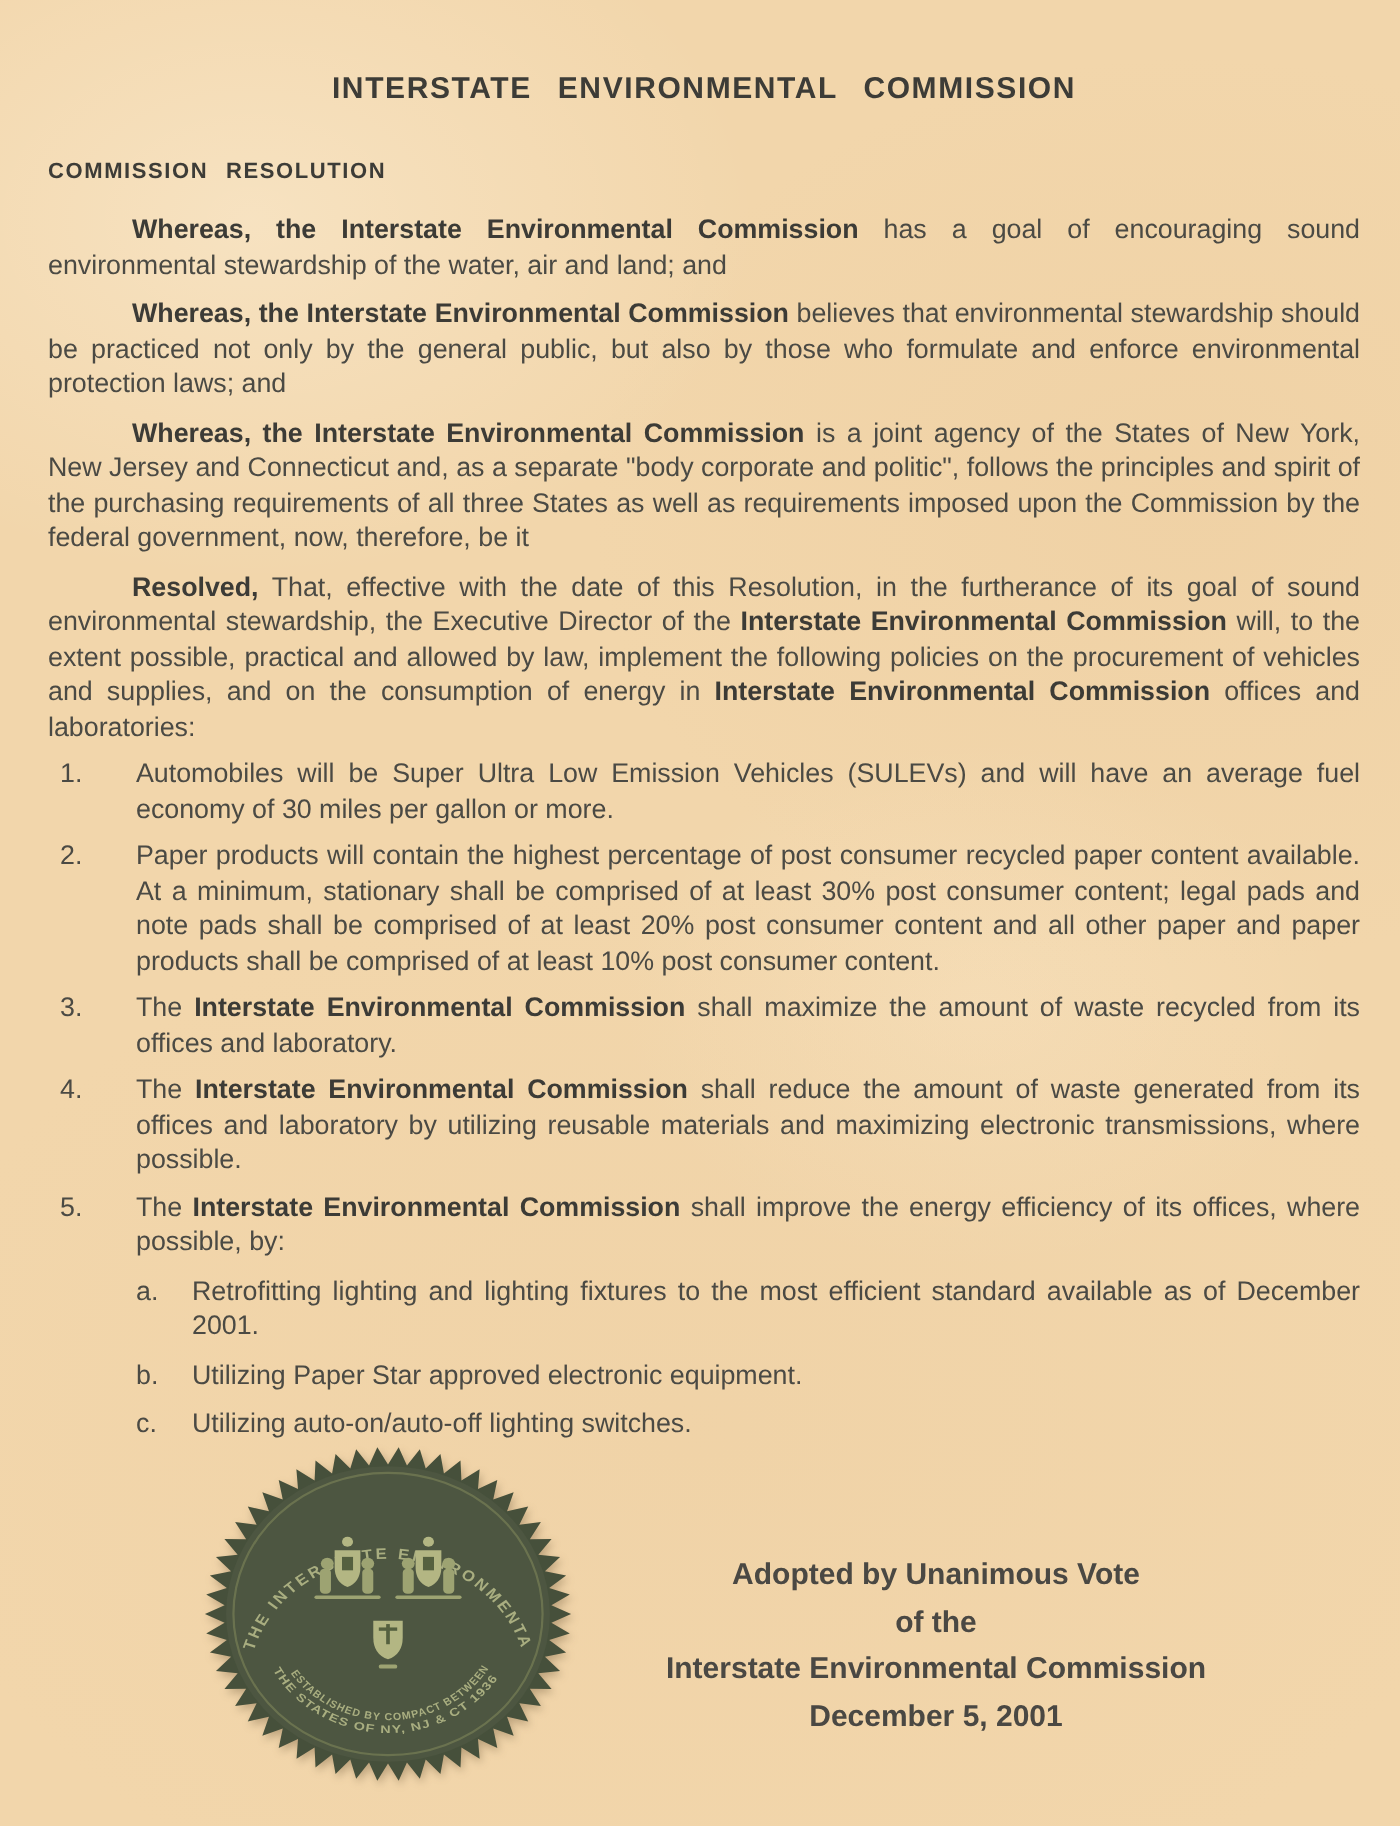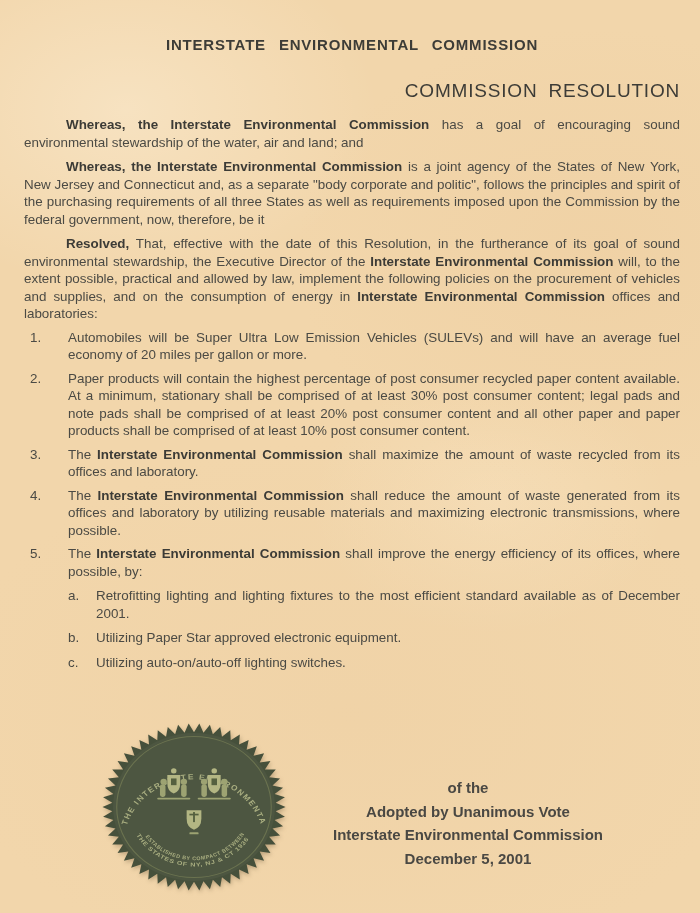--- a/index.html
+++ b/index.html
@@ -13,21 +13,21 @@
       radial-gradient(ellipse 620px 420px at 50% 78%, rgba(236,205,160,0.35), rgba(236,205,160,0) 65%),
       radial-gradient(ellipse 300px 220px at 70% 55%, rgba(255,240,214,0.25), rgba(255,240,214,0) 60%),
       #f2d6ab;
   }
   .doc{position:absolute;left:24px;top:0;width:656px;}
   h1.title{
     margin:36px 0 0;text-align:center;font-size:15px;font-weight:bold;
     color:#3d3c37;letter-spacing:0.8px;word-spacing:8px;
   }
   h2.subtitle{
-    margin:27px 0 0;text-align:right;font-size:19px;font-weight:normal;
+    margin:27px 0 0;text-align:left;font-size:11px;font-weight:bold;
     color:#3d3c37;letter-spacing:0.8px;word-spacing:5px;
   }
   p.para{
     margin:7px 0 0;font-size:13.4px;line-height:17.5px;
     text-align:justify;text-indent:42px;
   }
   p.first{margin-top:14px;}
   .b{font-weight:bold;color:#3c3b36;}
   .list{margin-top:5px;}
   .li{display:flex;margin-top:6px;font-size:13.4px;line-height:17.5px;}
@@ -51,30 +51,31 @@
 <body>
 
 <div class="page">
   <div class="doc">
 
     <h1 class="title">INTERSTATE ENVIRONMENTAL COMMISSION</h1>
     <h2 class="subtitle">COMMISSION RESOLUTION</h2>
 
     <p class="para first"><span class="b">Whereas, the Interstate Environmental Commission</span><span> has a goal of encouraging sound environmental stewardship of the water, air and land; and</span></p>
 
+    <p class="para"><span class="b">Whereas, the Interstate Environmental Commission</span><span> believes that environmental stewardship should be practiced not only by the general public, but also by those who formulate and enforce environmental protection laws; and</span></p>
 
     <p class="para"><span class="b">Whereas, the Interstate Environmental Commission</span><span> is a joint agency of the States of New York, New Jersey and Connecticut and, as a separate "body corporate and politic", follows the principles and spirit of the purchasing requirements of all three States as well as requirements imposed upon the Commission by the federal government, now, therefore, be it</span></p>
 
     <p class="para"><span class="b">Resolved,</span><span> That, effective with the date of this Resolution, in the furtherance of its goal of sound environmental stewardship, the Executive Director of the </span><span class="b">Interstate Environmental Commission</span><span> will, to the extent possible, practical and allowed by law, implement the following policies on the procurement of vehicles and supplies, and on the consumption of energy in </span><span class="b">Interstate Environmental Commission</span><span> offices and laboratories:</span></p>
 
     <div class="list">
 
       <div class="li">
         <span class="num">1.</span>
-        <div class="litext">Automobiles will be Super Ultra Low Emission Vehicles (SULEVs) and will have an average fuel economy of 20 miles per gallon or more.</div>
+        <div class="litext">Automobiles will be Super Ultra Low Emission Vehicles (SULEVs) and will have an average fuel economy of 30 miles per gallon or more.</div>
       </div>
 
       <div class="li">
         <span class="num">2.</span>
         <div class="litext">Paper products will contain the highest percentage of post consumer recycled paper content available. At a minimum, stationary shall be comprised of at least 30% post consumer content; legal pads and note pads shall be comprised of at least 20% post consumer content and all other paper and paper products shall be comprised of at least 10% post consumer content.</div>
       </div>
 
       <div class="li">
         <span class="num">3.</span>
         <div class="litext"><span>The </span><span class="b">Interstate Environmental Commission</span><span> shall maximize the amount of waste recycled from its offices and laboratory.</span></div>
@@ -152,18 +153,18 @@
       <text font-size="6.2" font-weight="bold" fill="#a9ae80" letter-spacing="0.6">
         <textPath href="#arcBotInner" startOffset="4" textLength="128" lengthAdjust="spacingAndGlyphs">ESTABLISHED BY COMPACT BETWEEN</textPath>
       </text>
       <text font-size="6.6" font-weight="bold" fill="#a9ae80" letter-spacing="0.6">
         <textPath href="#arcBotOuter" startOffset="8" textLength="148" lengthAdjust="spacingAndGlyphs">THE STATES OF NY, NJ &amp; CT 1936</textPath>
       </text>
     </svg>
   </div>
 
   <div class="adopted">
+    <div>Adopted by Unanimous Vote</div>
     <div>of the</div>
-    <div>Adopted by Unanimous Vote</div>
     <div>Interstate Environmental Commission</div>
     <div>December 5, 2001</div>
   </div>
 </div>
 
 </body></html>

